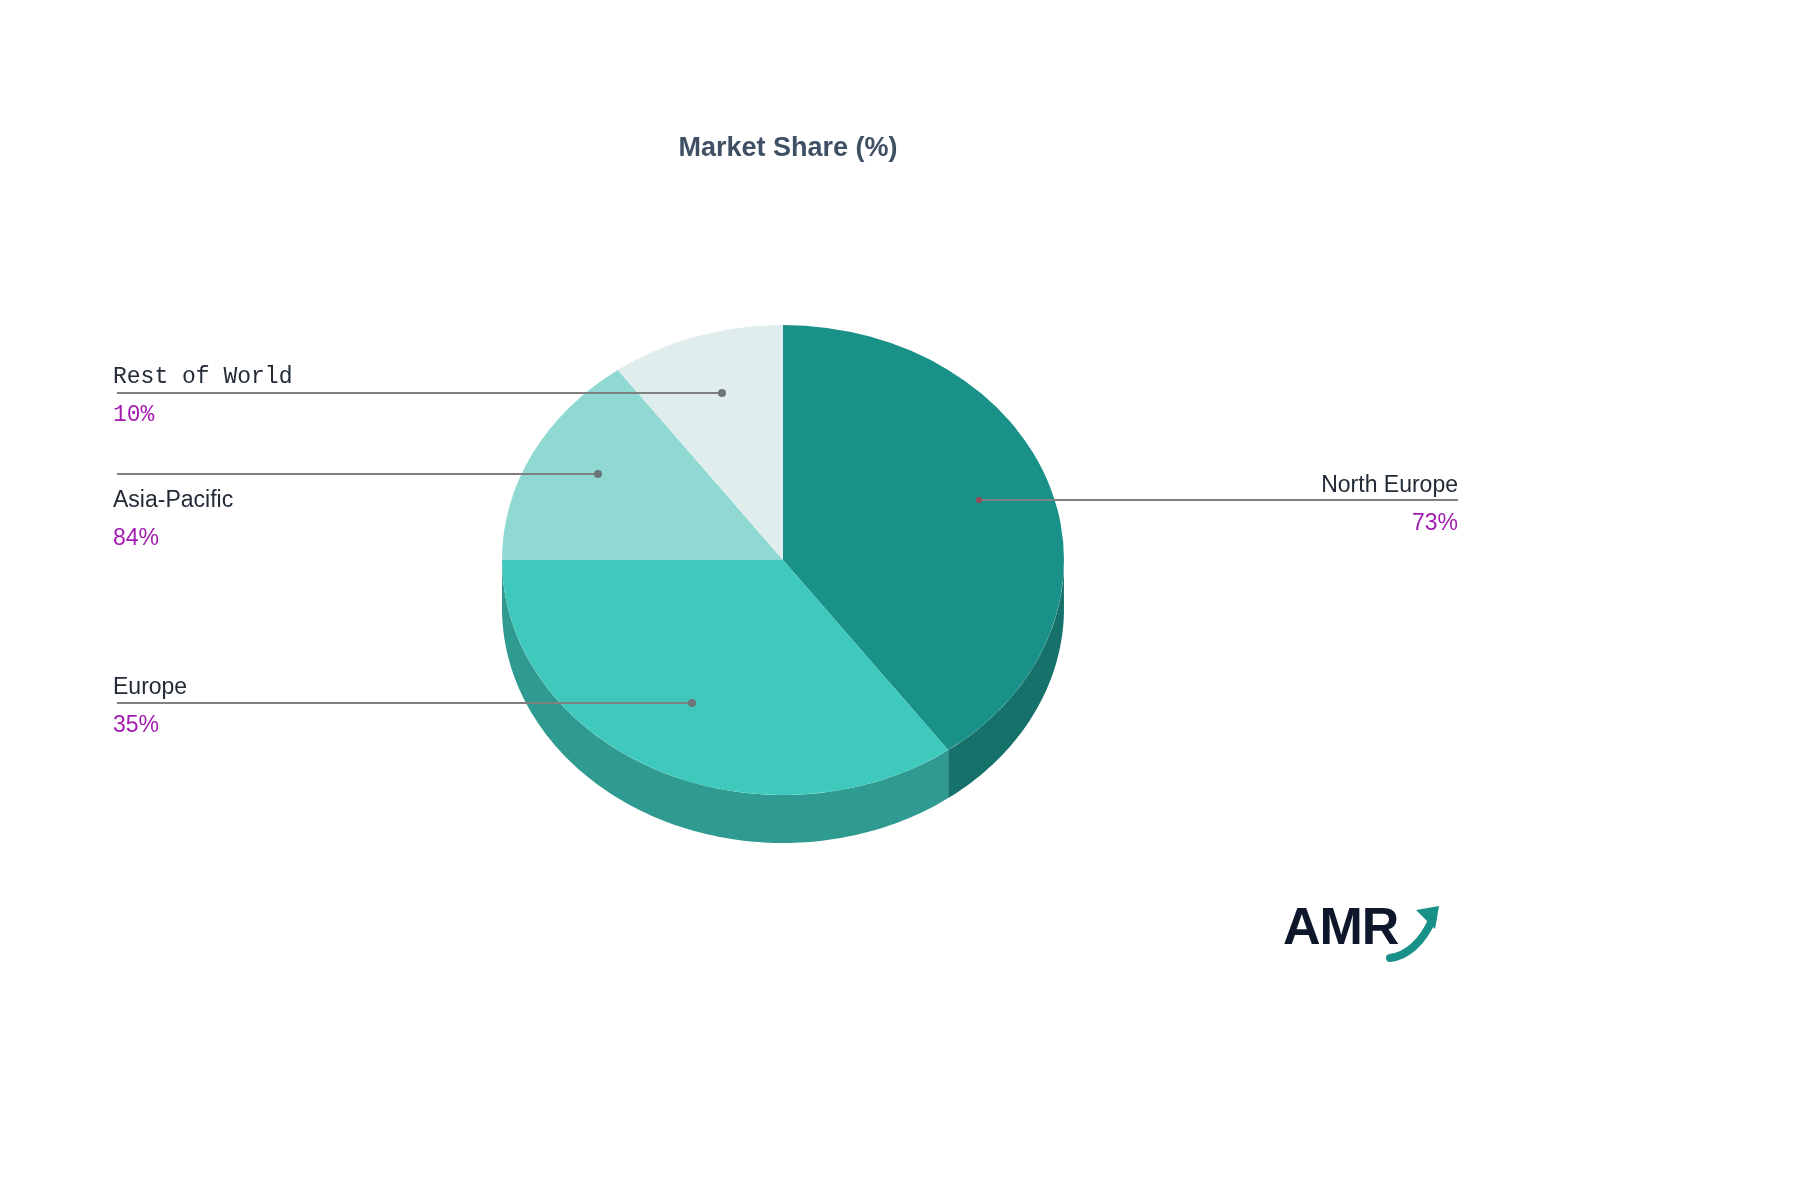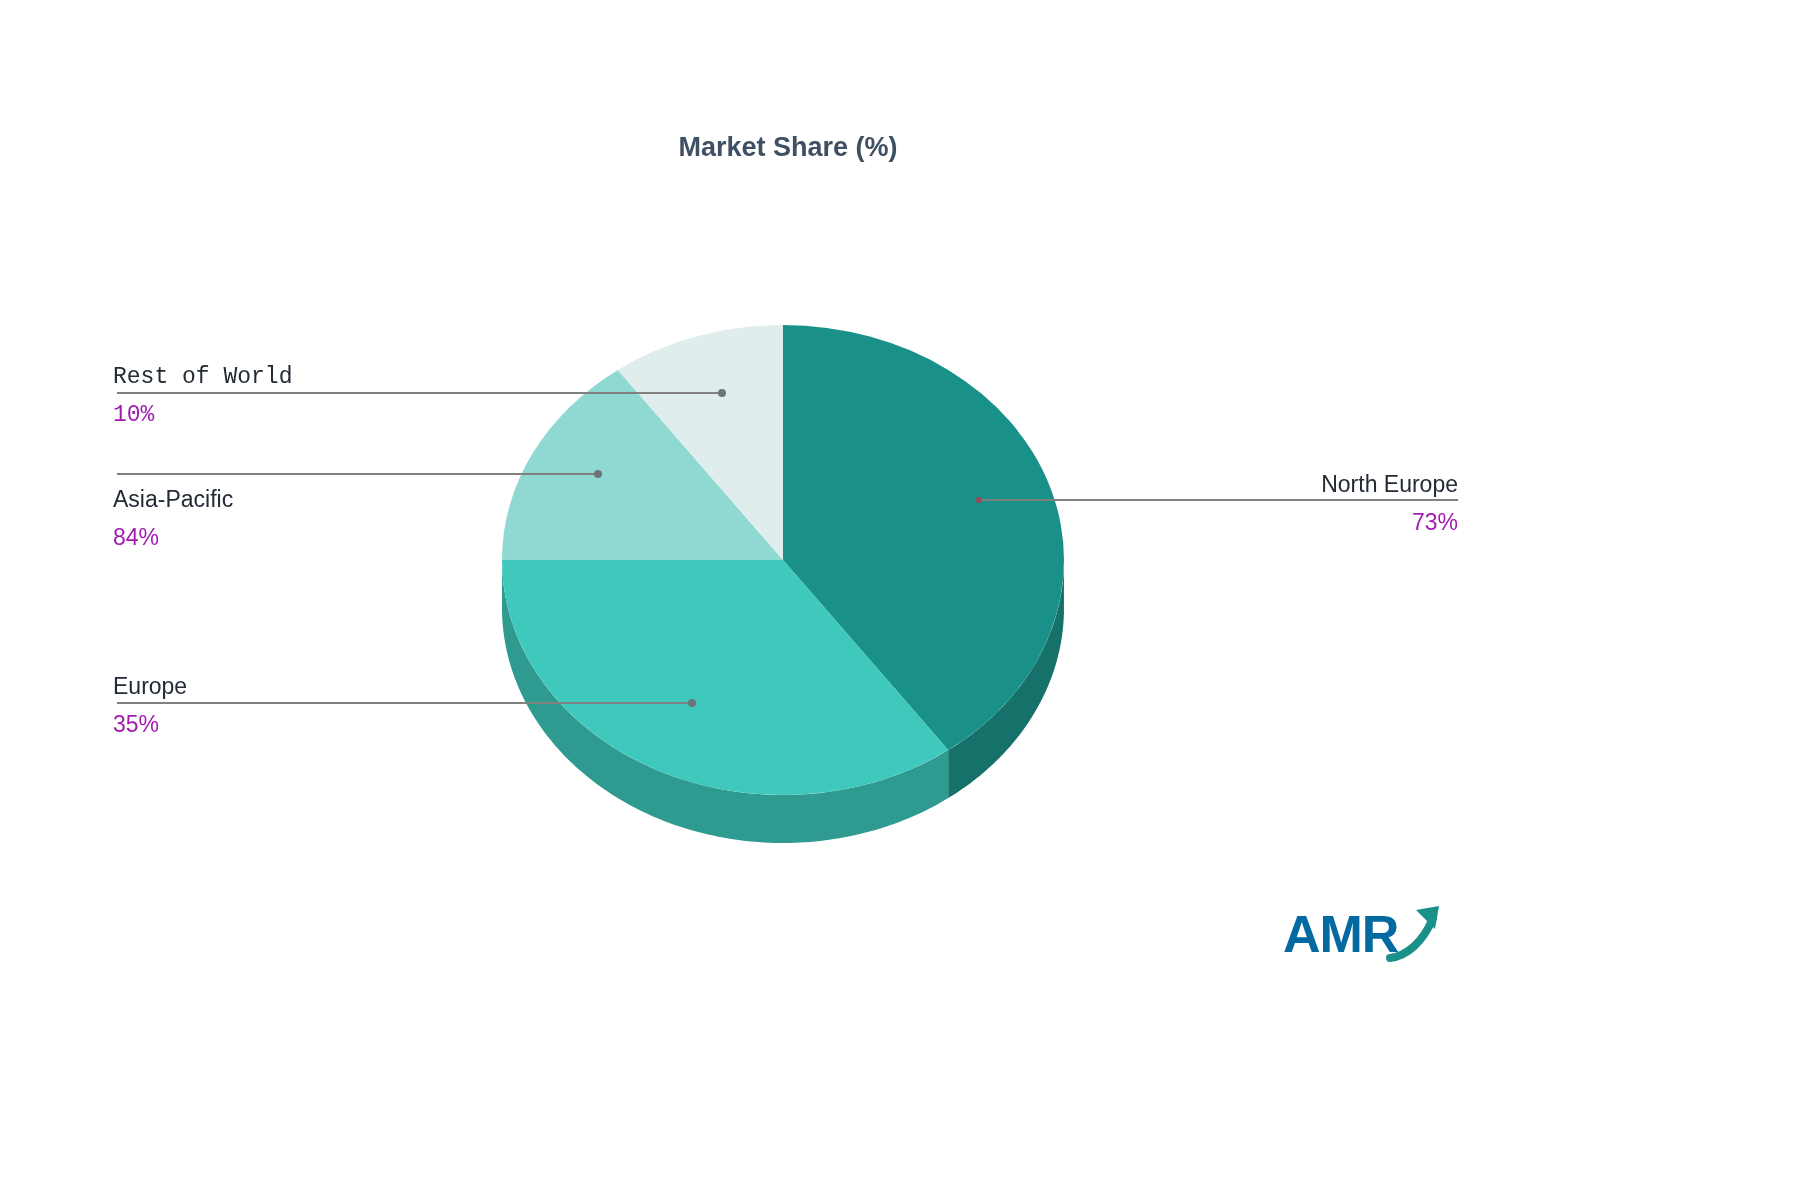--- a/index.html
+++ b/index.html
@@ -75,24 +75,24 @@
   .amr {
     position: absolute;
     left: 1283px;
     top: 896px;
     width: 170px;
     height: 72px;
   }
   .amr-text {
     position: absolute;
     left: 0;
-    top: 12px;
+    top: 4px;
     font-size: 52px;
     font-weight: bold;
-    color: #0369a1;
+    color: #0f172a;
     letter-spacing: -1px;
     line-height: 1;
     font-family: "Liberation Sans", sans-serif;
   }
 </style>
 </head>
 <body>
 
 <svg id="canvas" viewBox="0 0 1800 1196">
 

